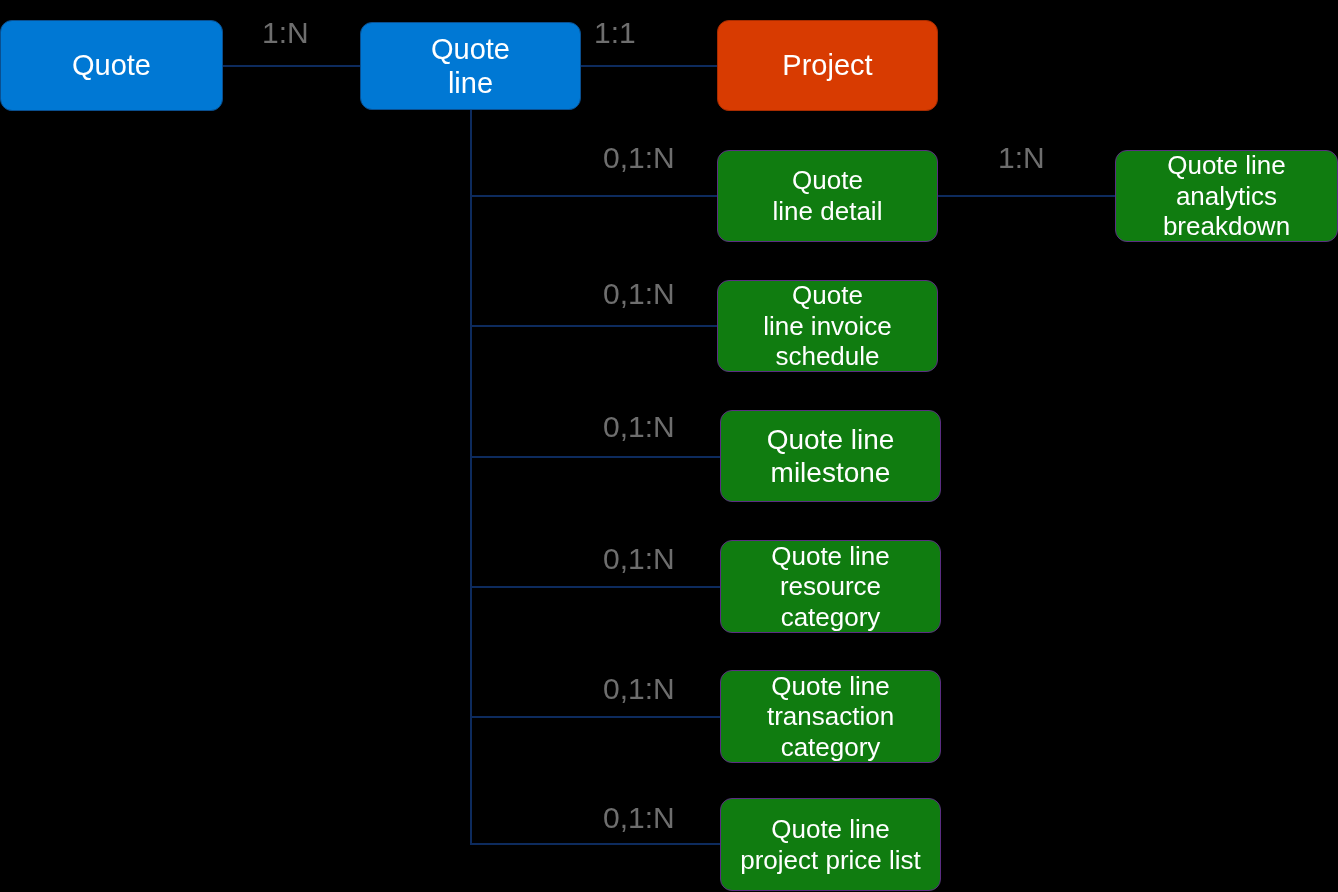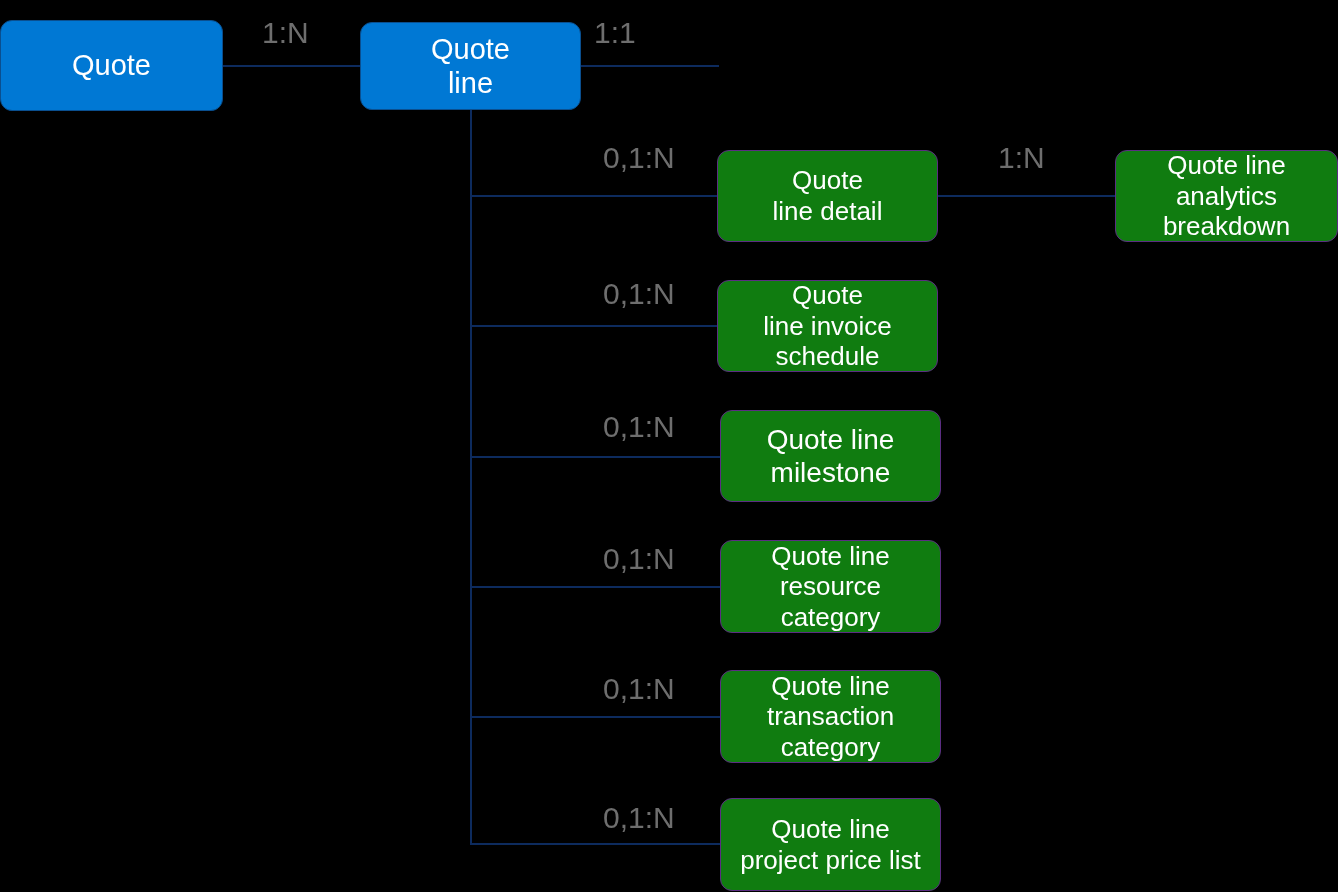--- a/index.html
+++ b/index.html
@@ -99,20 +99,21 @@
 
   <div class="card-label" style="left:603px; top:674px;">0,1:N</div>
 
   <div class="card-label" style="left:603px; top:803px;">0,1:N</div>
 
   <div class="entity blue" style="left:0px; top:20px; width:223px; height:91px;">Quote</div>
 
   <div class="entity blue" style="left:360px; top:22px; width:221px; height:88px;">Quote
 line</div>
 
+  <div class="entity orange" style="left:717px; top:20px; width:221px; height:91px;">Project</div>
 
   <div class="entity green" style="left:717px; top:150px; width:221px; height:92px;">Quote
 line detail</div>
 
   <div class="entity green" style="left:1115px; top:150px; width:223px; height:92px;">Quote line
 analytics
 breakdown</div>
 
   <div class="entity green" style="left:717px; top:280px; width:221px; height:92px;">Quote
 line invoice

